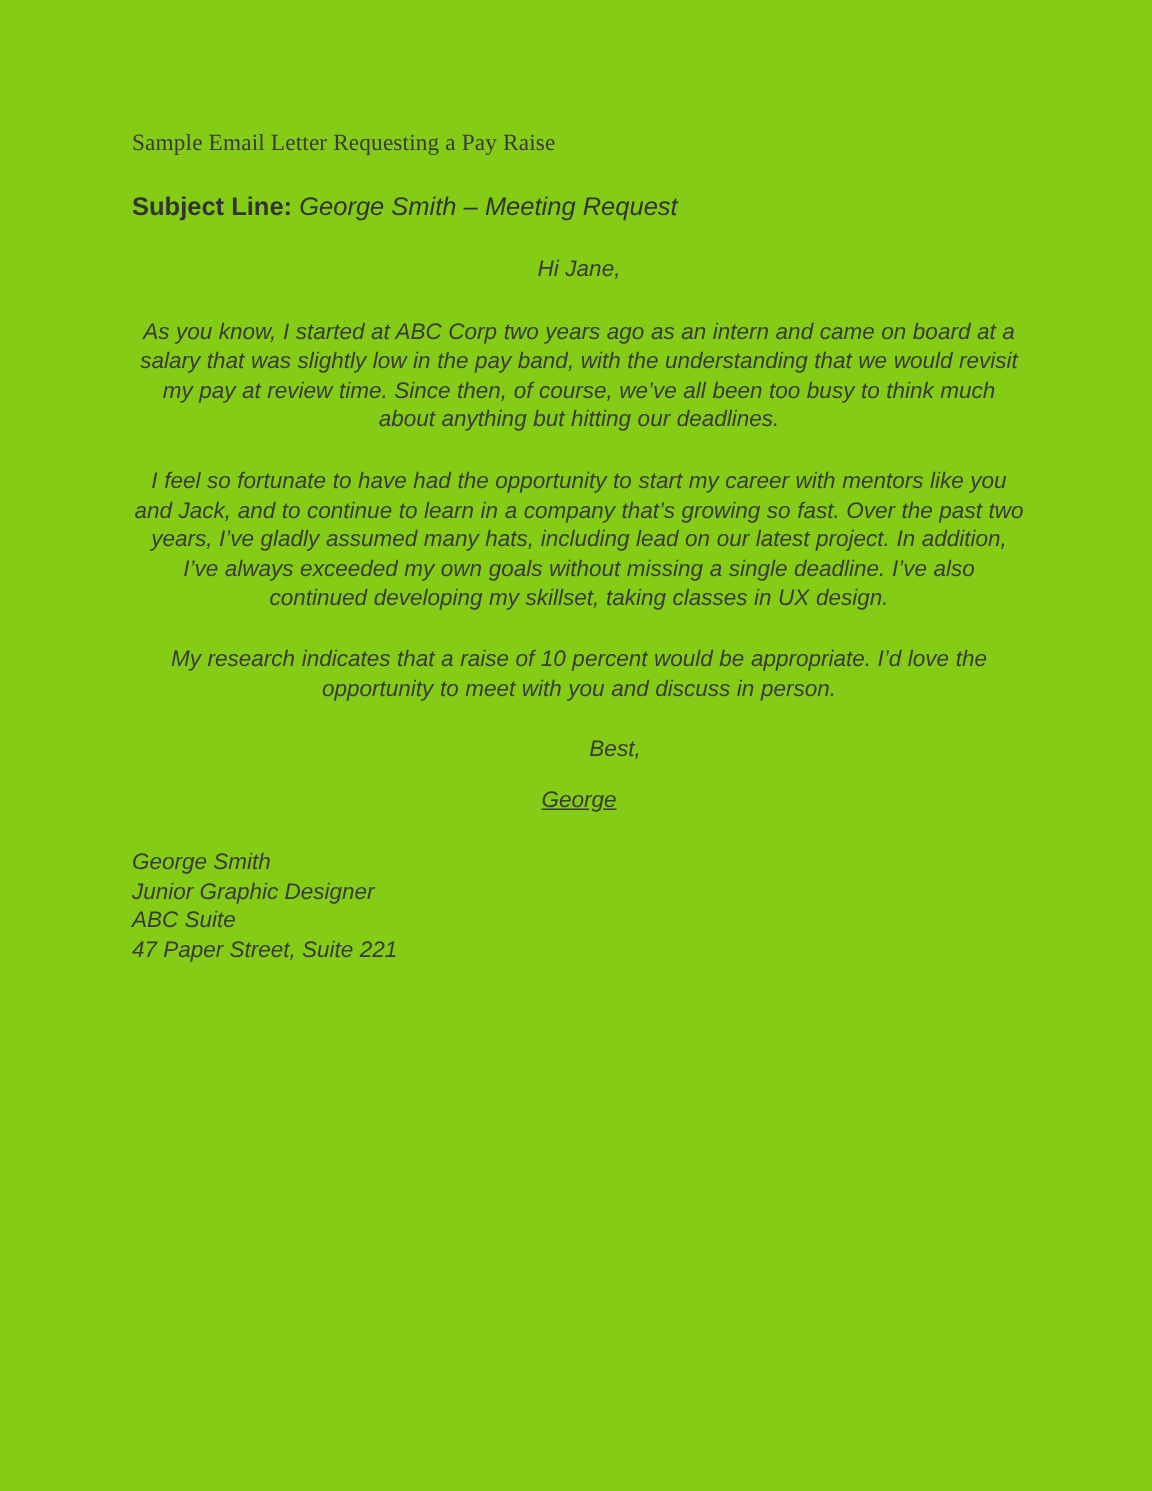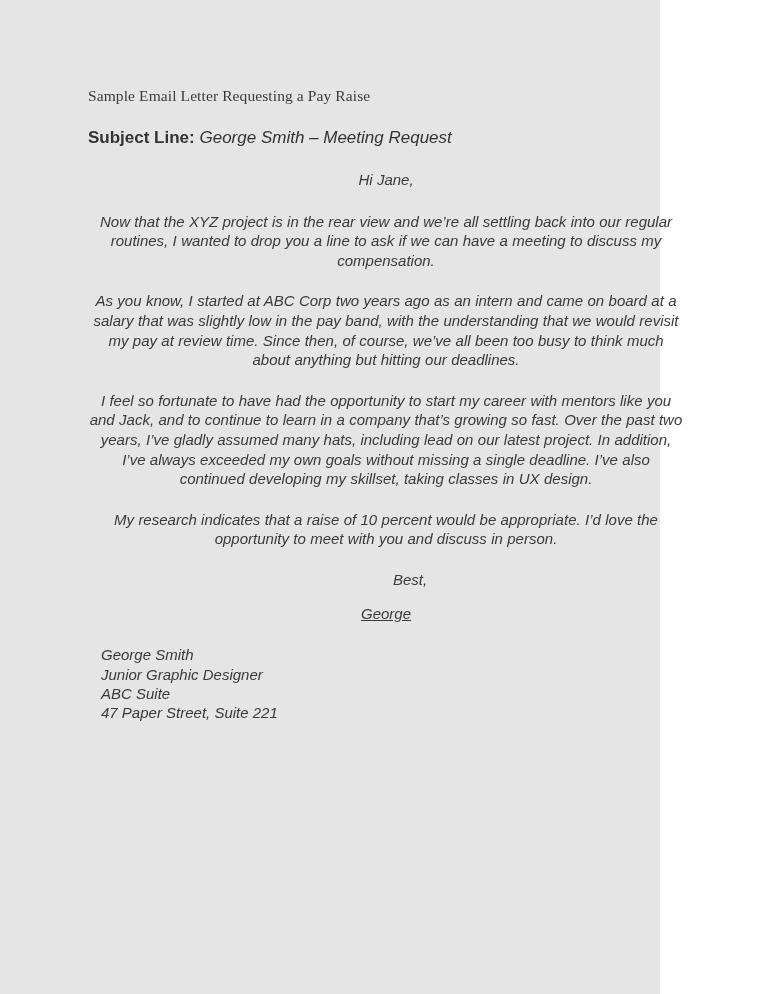--- a/index.html
+++ b/index.html
@@ -11,23 +11,23 @@
   body {
     width: 768px;
     height: 994px;
     overflow: hidden;
     font-family: "Liberation Sans", sans-serif;
     -webkit-font-smoothing: antialiased;
   }
 
   .page {
     position: relative;
-    width: 660px;
+    width: 768px;
     height: 994px;
-    background: #e5e5e5;
+    background: #84cc16;
     box-sizing: border-box;
   }
 
   .doc-body {
     position: absolute;
     left: 88px;
     top: 86px;
     width: 596px;
   }
 
@@ -83,38 +83,36 @@
     font-family: "Liberation Sans", sans-serif;
     font-style: italic;
     font-size: 15px;
     line-height: 19.4px;
     color: #3a3a3a;
     margin: 0;
   }
   .signature-block .sig-line {
     display: block;
     white-space: nowrap;
-    margin-left: 13px;
   }
 </style>
 </head>
 <body>
 
 <div class="page">
   <div class="doc-body">
 
     <h1 class="doc-title">Sample Email Letter Requesting a Pay Raise</h1>
 
     <p class="subject-line">
       <span class="subject-label">Subject Line:</span><span>&nbsp;</span><span class="subject-value">George Smith – Meeting Request</span>
     </p>
 
     <p class="para salutation">Hi Jane,</p>
 
-    <p class="para">Now that the XYZ project is in the rear view and we’re all settling back into our regular routines, I wanted to drop you a line to ask if we can have a meeting to discuss my compensation.</p>
 
     <p class="para">As you know, I started at ABC Corp two years ago as an intern and came on board at a salary that was slightly low in the pay band, with the understanding that we would revisit my pay at review time. Since then, of course, we’ve all been too busy to think much about anything but hitting our deadlines.</p>
 
     <p class="para">I feel so fortunate to have had the opportunity to start my career with mentors like you and Jack, and to continue to learn in a company that’s growing so fast. Over the past two years, I’ve gladly assumed many hats, including lead on our latest project. In addition, I’ve always exceeded my own goals without missing a single deadline. I’ve also continued developing my skillset, taking classes in UX design.</p>
 
     <p class="para">My research indicates that a raise of 10 percent would be appropriate. I’d love the opportunity to meet with you and discuss in person.</p>
 
     <p class="para closing">Best,</p>
 
     <p class="para signoff-name">George</p>

